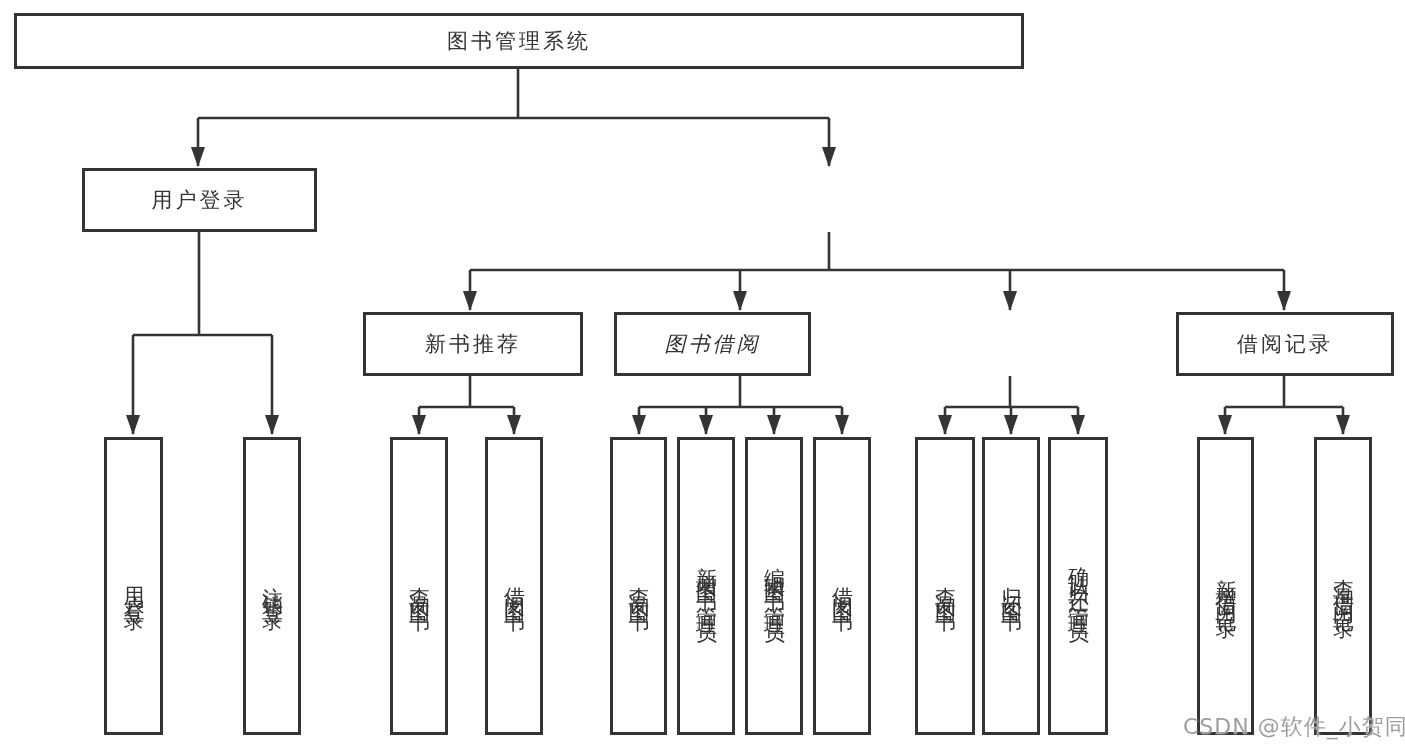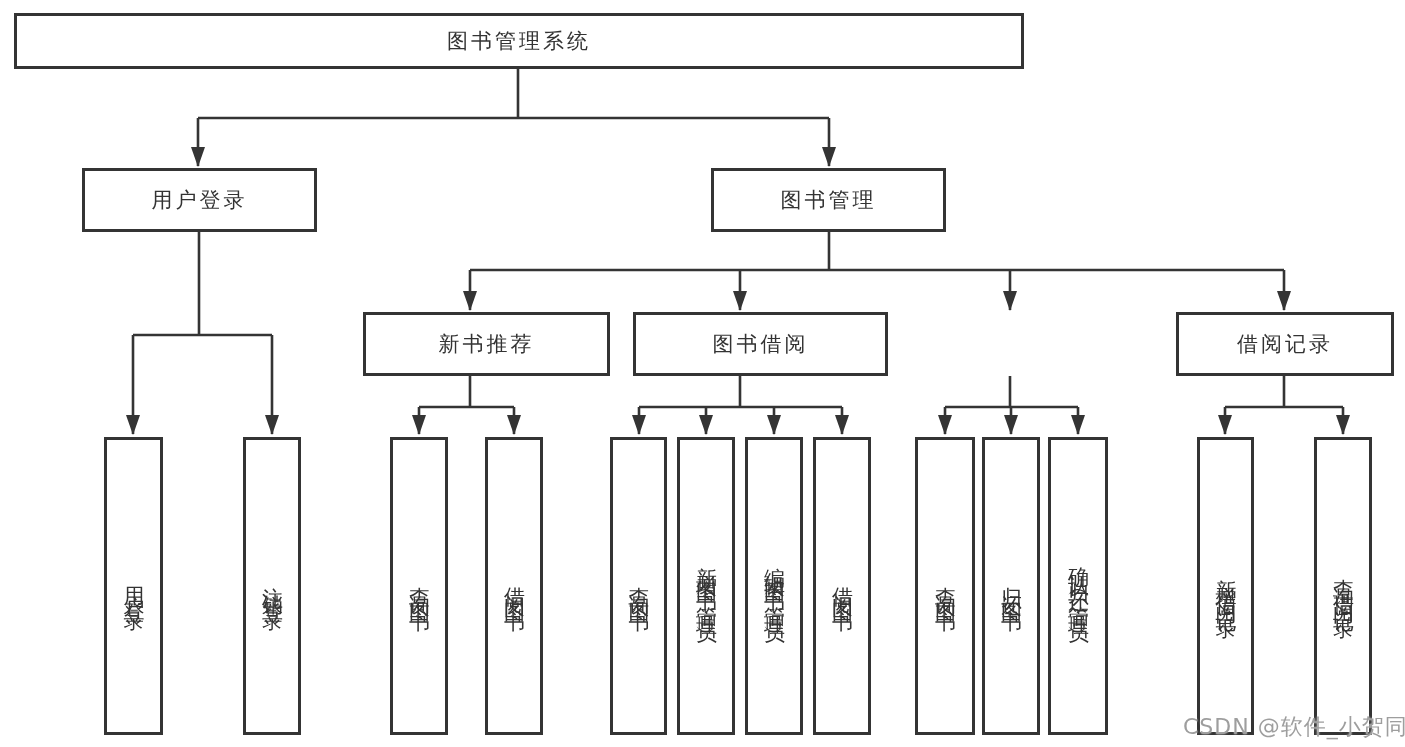--- a/index.html
+++ b/index.html
@@ -115,28 +115,25 @@
     </g>
   </svg>
 
   <div class="node" style="left:14px; top:13px; width:1010px; height:56px;">
     <span class="hlabel">图书管理系统</span>
   </div>
 
   <div class="node" style="left:82px; top:168px; width:235px; height:64px;">
     <span class="hlabel">用户登录</span>
   </div>
-  <div class="node" style="left:711px; top:168px; width:235px; height:64px;">
-    <span class="hlabel">图书管理</span>
-  </div>
 
-  <div class="node" style="left:363px; top:312px; width:247px; height:64px;">
+  <div class="node" style="left:363px; top:312px; width:220px; height:64px;">
     <span class="hlabel">新书推荐</span>
   </div>
-  <div class="node" style="left:633px; top:312px; width:255px; height:64px;">
+  <div class="node" style="left:614px; top:312px; width:197px; height:64px;font-style:italic;">
     <span class="hlabel">图书借阅</span>
   </div>
   <div class="node" style="left:1176px; top:312px; width:218px; height:64px;">
     <span class="hlabel">借阅记录</span>
   </div>
 
   <div class="node leaf" style="left:104px; width:59px;">
     <span class="vtext">用户登录</span>
   </div>
   <div class="node leaf" style="left:243px; width:58px;">

